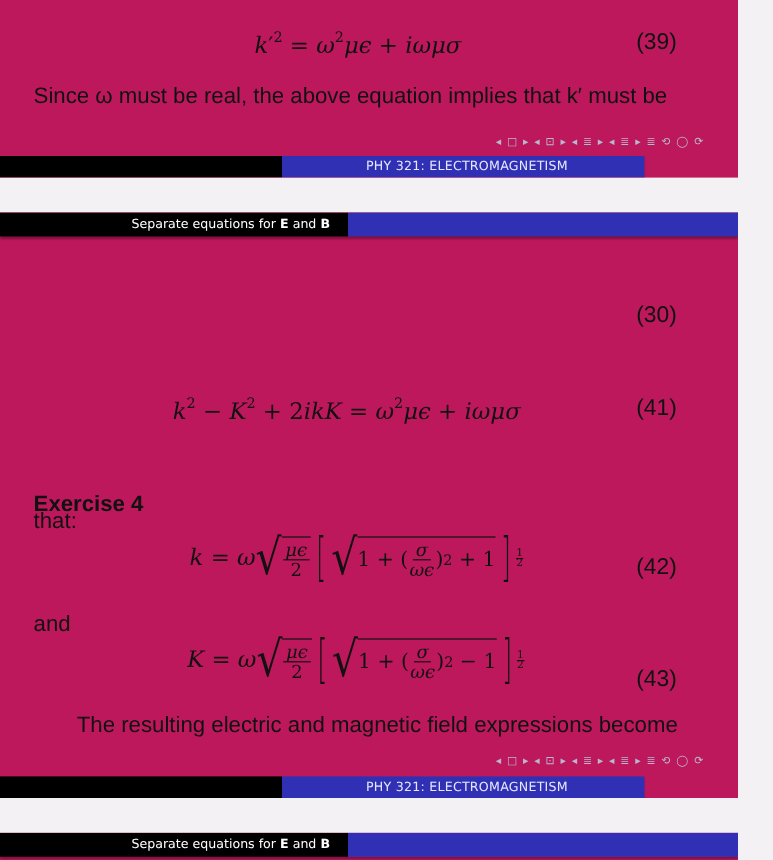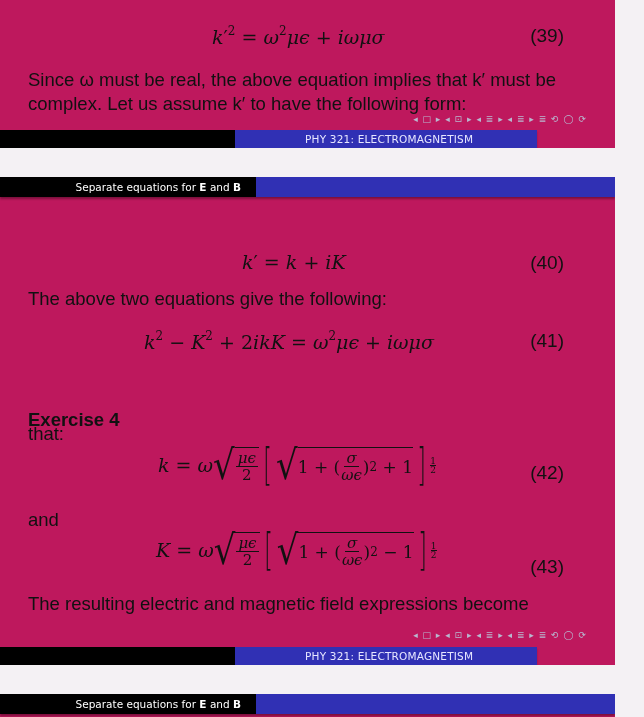--- a/index.html
+++ b/index.html
@@ -16,21 +16,21 @@
     position:absolute; left:0; width:537px; height:18px; display:flex;
     box-shadow:0 2px 2px rgba(0,0,0,0.25);
   }
   .footer-bar .left { width:235px; background:#000; }
   .footer-bar .right { flex:1; background:#3030b4; color:#e6e6ff;
     font-size:10.5px; line-height:18px; padding-left:70px; letter-spacing:0.2px; }
   .header-bar {
     position:absolute; left:0; width:615px; height:20px; display:flex;
     box-shadow:0 2px 2px rgba(0,0,0,0.35);
   }
-  .header-bar .left { width:256px; background:#000; color:#fff; font-size:10.5px;
+  .header-bar .left { width:290px; background:#000; color:#fff; font-size:10.5px;
     line-height:20px; text-align:right; padding-right:15px; box-sizing:border-box; }
   .header-bar .left b { font-weight:bold; }
   .header-bar .right { flex:1; background:#3030b4; }
   .nav-symbols {
     position:absolute; right:36px; font-size:9px; color:#b8b8d0; letter-spacing:1px;
     font-family:"DejaVu Sans", sans-serif; white-space:nowrap;
   }
   .eq {
     position:absolute; font-family:"DejaVu Serif", serif; font-size:19px; white-space:nowrap;
   }
@@ -56,42 +56,37 @@
 </style>
 </head>
 <body>
 
 <div class="slide" style="top:0; height:148px;">
   <div class="eq" style="left:212px; top:24px;">
     <i>k</i>′<sup>2</sup> = <i>ω</i><sup>2</sup><i>μϵ</i> + <i>iωμσ</i>
   </div>
   <div class="eqnum" style="top:25px;">(39)</div>
   <div class="text" style="top:68px;">Since ω must be real, the above equation implies that k′ must be</div>
-  <div class="text" style="top:92px;">complex. Let us assume k′ to have the following form:</div>
   <div class="nav-symbols" style="top:114px; right:28px;">◂ □ ▸ ◂ ⊡ ▸ ◂ ≣ ▸ ◂ ≣ ▸ ≣ ⟲ ◯ ⟳</div>
   <div class="footer-bar" style="top:130px;">
     <div class="left"></div>
     <div class="right">PHY 321: ELECTROMAGNETISM</div>
   </div>
 </div>
 
 <div class="slide" style="top:177px; height:488px;">
   <div class="header-bar" style="top:0;">
     <div class="left">
       <span>Separate equations for </span><b>E</b><span> and </span><b>B</b>
     </div>
     <div class="right"></div>
   </div>
 
-  <div class="eq" style="left:242px; top:74px;">
-    <i>k</i>′ = <i>k</i> + <i>iK</i>
-  </div>
-  <div class="eqnum" style="top:75px;">(40)</div>
+  <div class="eqnum" style="top:75px;">(30)</div>
 
-  <div class="text" style="top:110px;">The above two equations give the following:</div>
 
   <div class="eq" style="left:144px; top:152px;">
     <i>k</i><sup>2</sup> − <i>K</i><sup>2</sup> + 2<i>ikK</i> = <i>ω</i><sup>2</sup><i>μϵ</i> + <i>iωμσ</i>
   </div>
   <div class="eqnum" style="top:153px;">(41)</div>
 
   <div class="text heading" style="top:195px;margin-top:36px;">Exercise 4</div>
   <div class="text" style="top:245px;">that:</div>
 
   <div class="eq" style="left:158px; top:266px; display:flex; align-items:center;">
@@ -143,21 +138,21 @@
           </span>)<sup>2</sup>&nbsp;− 1</span>
     </span>
     <span class="bracket">]</span>
     <span class="half">
         <span>1</span>
         <span>2</span>
       </span>
   </div>
   <div class="eqnum" style="top:379px;">(43)</div>
 
-  <div class="text" style="top:415px;">The resulting electric and magnetic field expressions become</div>
+  <div class="text" style="top:415px;margin-left:36px;">The resulting electric and magnetic field expressions become</div>
 
   <div class="nav-symbols" style="top:453px; right:28px;">◂ □ ▸ ◂ ⊡ ▸ ◂ ≣ ▸ ◂ ≣ ▸ ≣ ⟲ ◯ ⟳</div>
 
   <div class="footer-bar" style="top:470px;">
     <div class="left"></div>
     <div class="right">PHY 321: ELECTROMAGNETISM</div>
   </div>
 </div>
 
 <div class="slide" style="top:694px; height:23px;">

